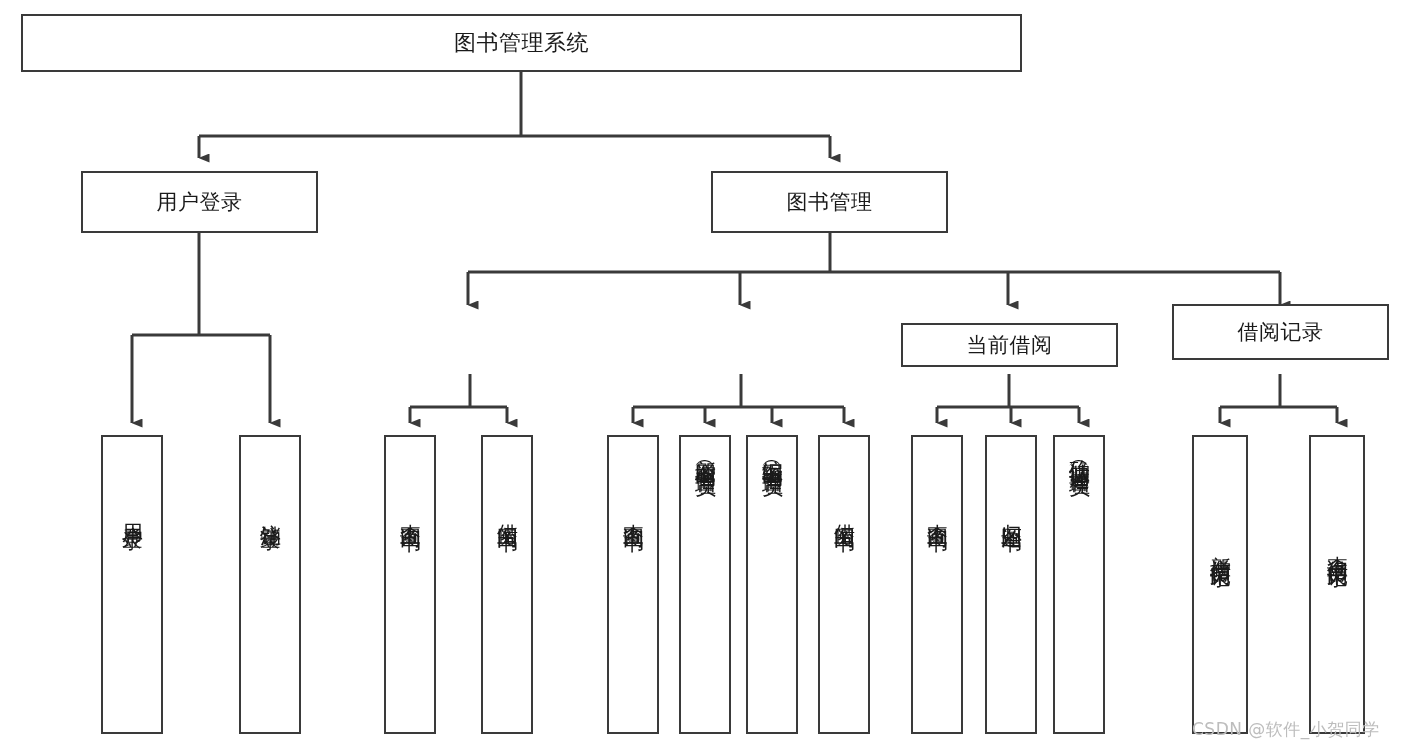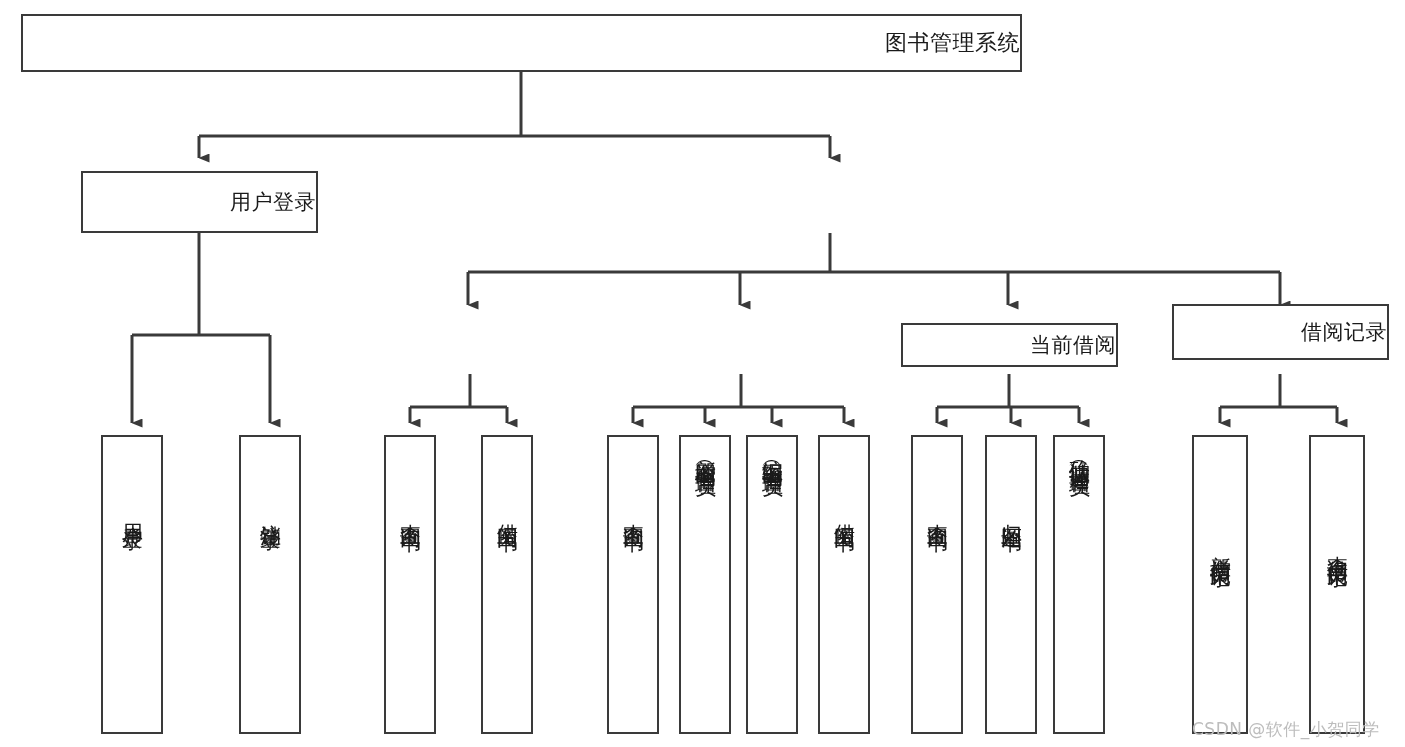--- a/index.html
+++ b/index.html
@@ -25,21 +25,21 @@
     height: 747px;
     pointer-events: none;
   }
   .node {
     position: absolute;
     box-sizing: border-box;
     background: #ffffff;
     border: 2.5px solid #3a3a3a;
     display: flex;
     align-items: center;
-    justify-content: flex-end;
+    justify-content: center;
     color: #1a1a1a;
   }
   .node .lbl {
     display: block;
     text-align: center;
     line-height: 1.18;
     letter-spacing: 0.5px;
   }
   .node.horiz .lbl {
     writing-mode: horizontal-tb;
@@ -130,20 +130,23 @@
     </g>
   </svg>
 
   <div class="node horiz root" style="left:21px; top:14px; width:1001px; height:58px;">
     <span class="lbl">图书管理系统</span>
   </div>
 
   <div class="node horiz" style="left:81px; top:171px; width:237px; height:62px;">
     <span class="lbl">用户登录</span>
   </div>
+  <div class="node horiz" style="left:711px; top:171px; width:237px; height:62px;">
+    <span class="lbl">图书管理</span>
+  </div>
 
   <div class="node horiz" style="left:901px; top:323px; width:217px; height:44px;">
     <span class="lbl">当前借阅</span>
   </div>
   <div class="node horiz" style="left:1172px; top:304px; width:217px; height:56px;">
     <span class="lbl">借阅记录</span>
   </div>
 
   <div class="node vert mid" style="left:101px; top:435px; width:62px; height:299px;">
     <span class="lbl">用户登录</span>

